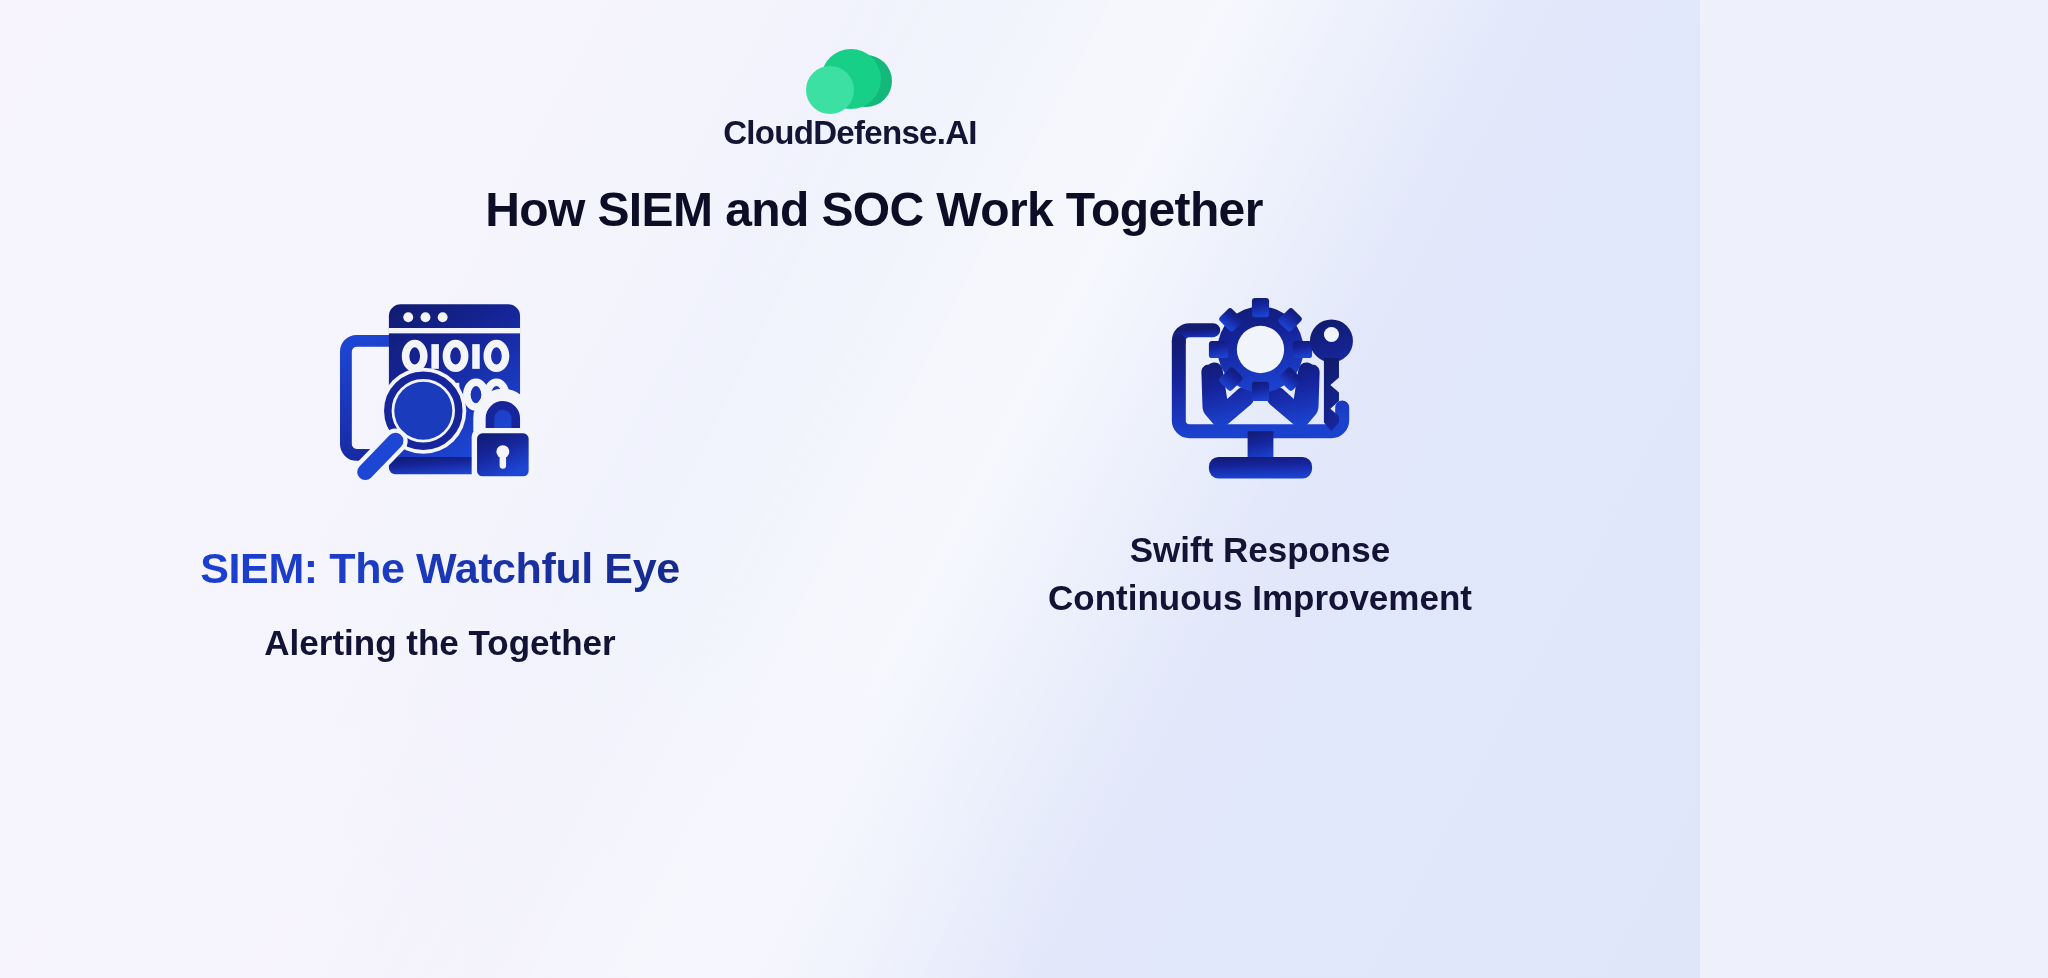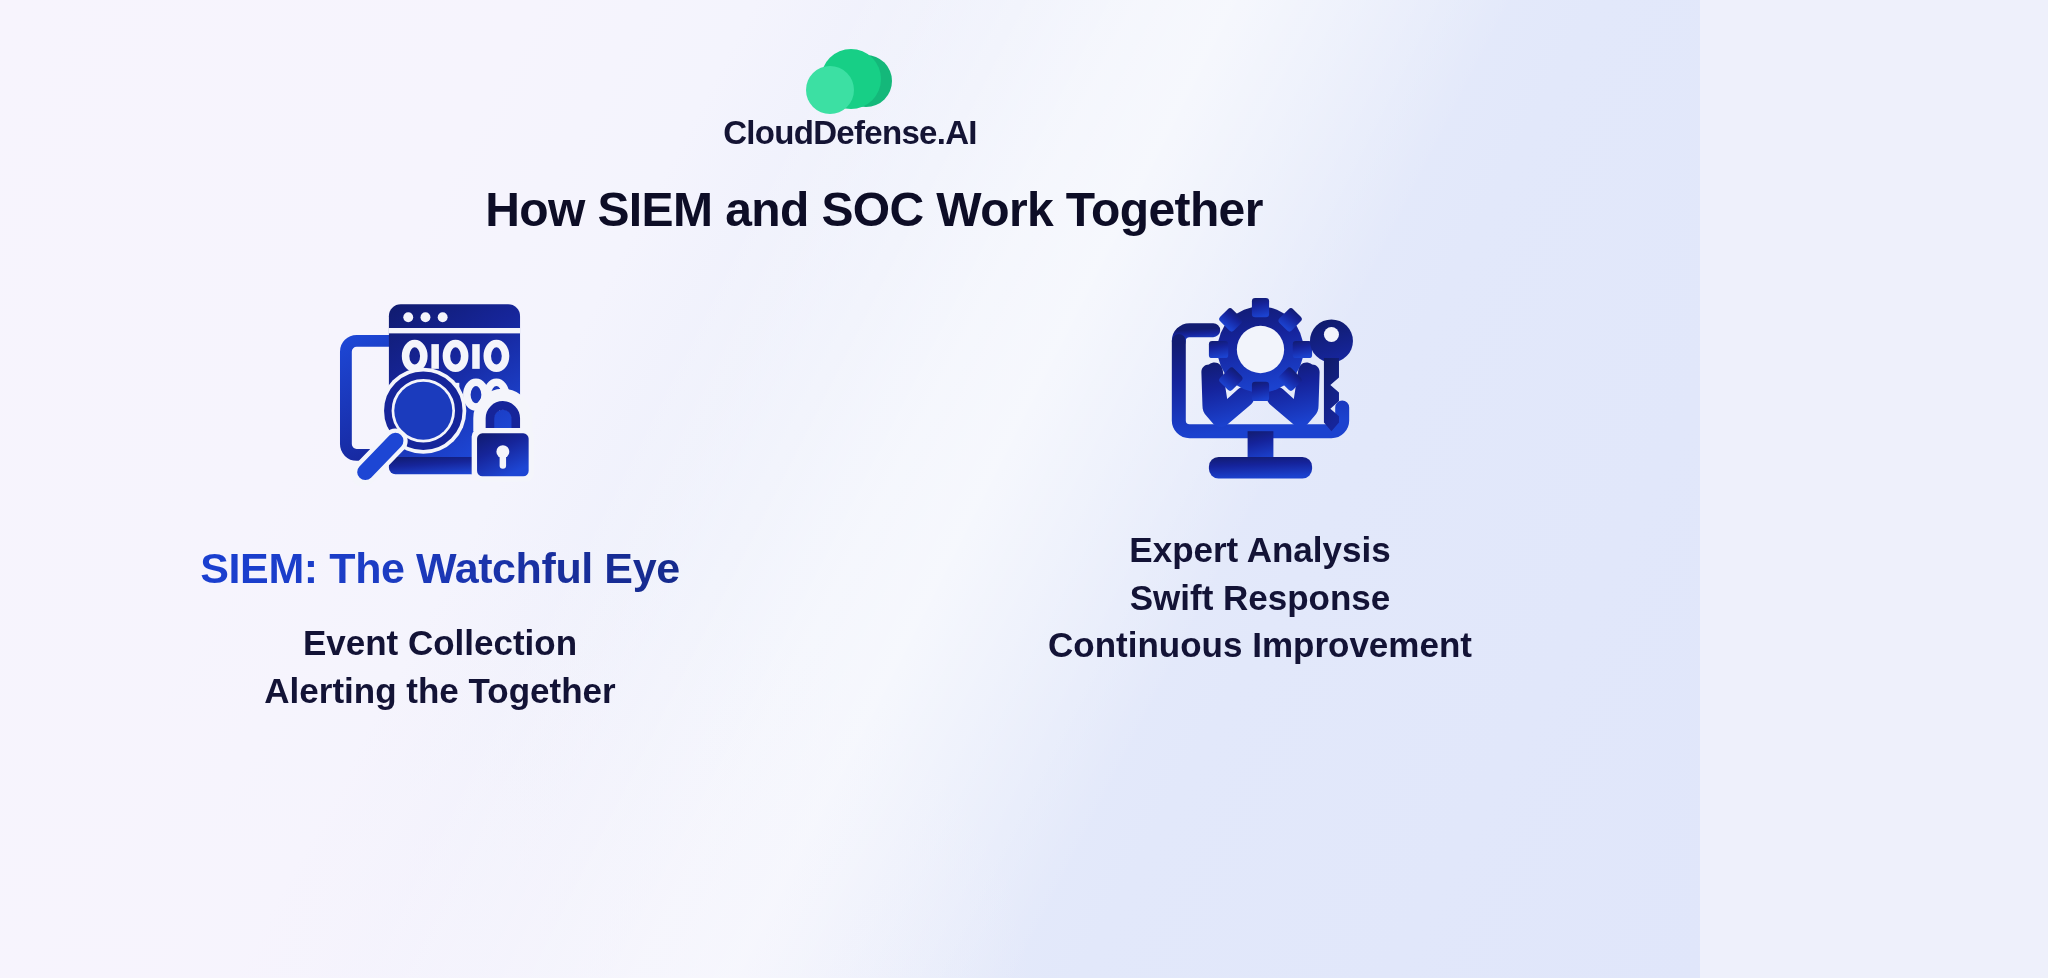--- a/index.html
+++ b/index.html
@@ -258,21 +258,20 @@
               <rect x="134" y="138" width="48" height="40" rx="5" fill="url(#gSiem)"></rect>
               <circle cx="158" cy="155" r="6" fill="#f4f5fb"></circle>
               <rect x="155" y="158" width="6" height="13" rx="3" fill="#f4f5fb"></rect>
             </g>
           </svg>
         </div>
 
         <div class="column-heading">SIEM: The Watchful Eye</div>
 
         <ul class="item-list">
-          <li>Event Collection</li>
           <li>Alerting the Together</li>
         </ul>
       </div>
 
       <div class="column column-right">
 
         <div class="icon-wrap">
           <svg width="215" height="215" viewBox="0 0 200 200">
             <defs>
               <linearGradient id="gSoc" x1="0.15" y1="0" x2="0.35" y2="1">
@@ -321,21 +320,20 @@
             <g fill="url(#gKey)">
               <circle cx="166" cy="52" r="20"></circle>
               <circle cx="166" cy="46" r="7" fill="#f2f4fb"></circle>
               <path d="M159 68 h14 v18 l-8 7 l8 7 v8 l-8 7 l8 7 v6 l-7 8 l-7 -8 z"></path>
             </g>
           </svg>
         </div>
 
 
         <ul class="item-list">
-          <li>Expert Analysis</li>
           <li>Swift Response</li>
           <li>Continuous Improvement</li>
         </ul>
       </div>
 
     </div>
   </div>
 </div>
 
 </body></html>

